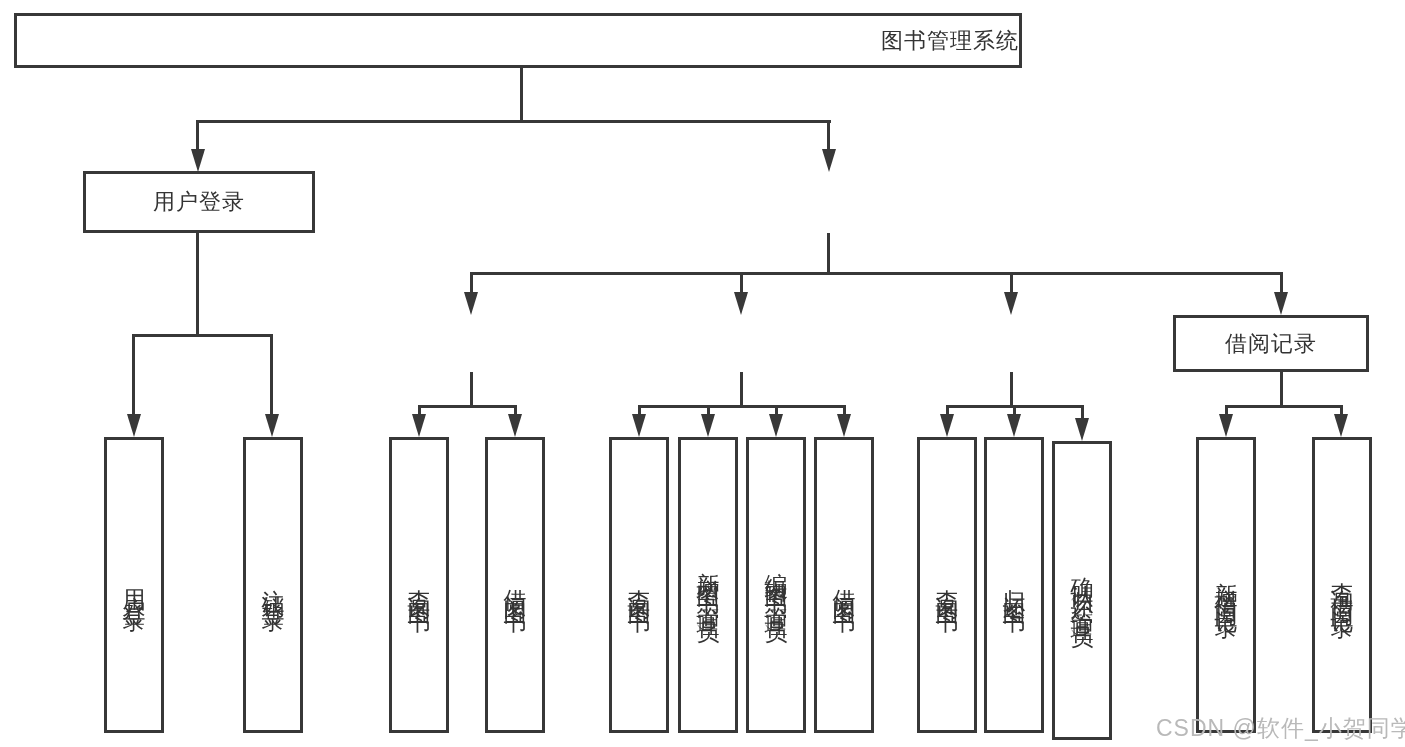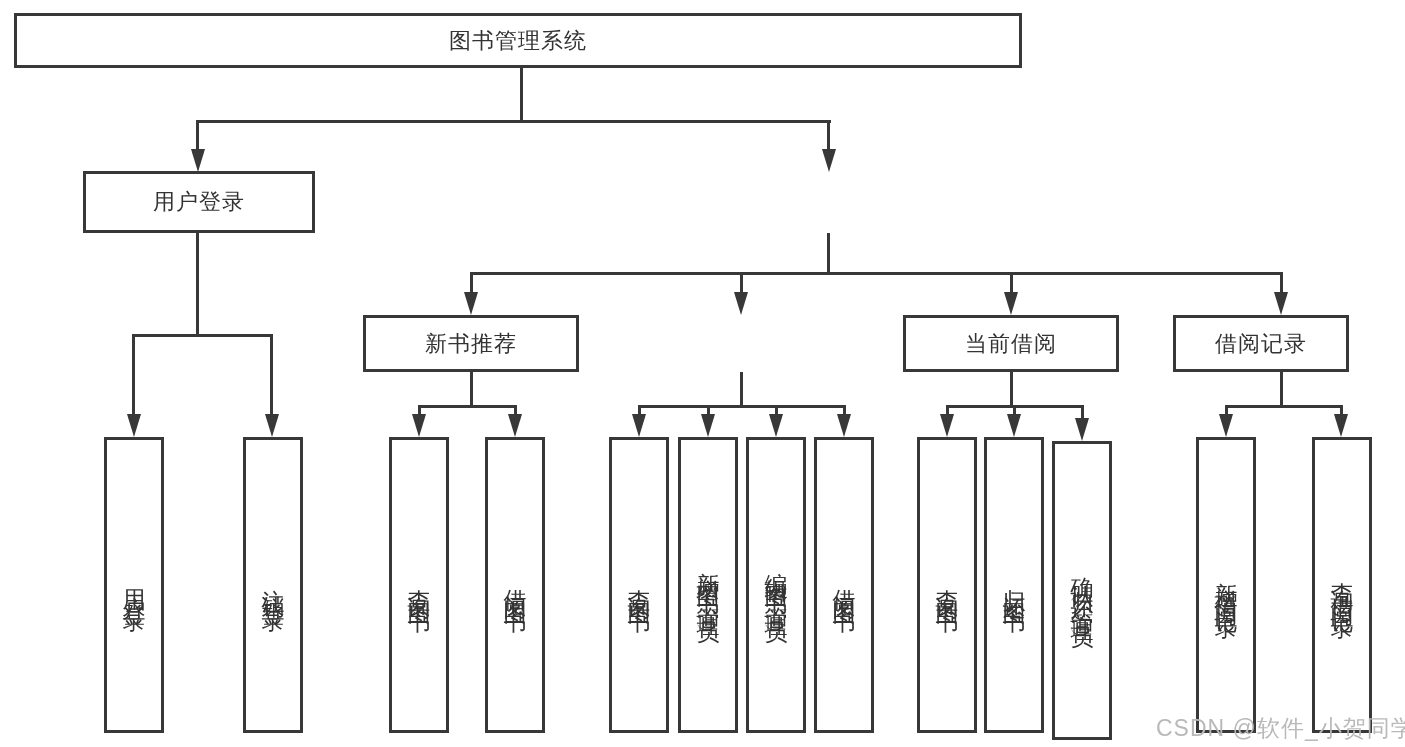--- a/index.html
+++ b/index.html
@@ -36,21 +36,21 @@
   .watermark{
     position:absolute;left:1156px;top:713px;z-index:10;
     font-size:23px;color:var(--wm);letter-spacing:1px;white-space:nowrap;
   }
 </style>
 </head>
 <body>
 
 <div class="canvas">
 
-  <div class="box hnode" style="left:14px;top:13px;width:1008px;height:55px;">
+  <div class="box hnode" style="left:14px;top:13px;width:1008px;height:55px;justify-content:flex-end;">
     <span>图书管理系统</span>
   </div>
 
   <div class="vline" style="left:520px;top:68px;height:52px;"></div>
   <div class="hline" style="left:196px;top:120px;width:635px;"></div>
   <div class="vline" style="left:196px;top:120px;height:32px;"></div>
   <div class="arrow" style="left:191px;top:149px;"></div>
   <div class="vline" style="left:827px;top:120px;height:32px;"></div>
   <div class="arrow" style="left:822px;top:149px;"></div>
 
@@ -69,27 +69,21 @@
   <div class="hline" style="left:470px;top:272px;width:813px;"></div>
   <div class="vline" style="left:470px;top:272px;height:24px;"></div>
   <div class="arrow" style="left:464px;top:292px;"></div>
   <div class="vline" style="left:740px;top:272px;height:24px;"></div>
   <div class="arrow" style="left:734px;top:292px;"></div>
   <div class="vline" style="left:1010px;top:272px;height:24px;"></div>
   <div class="arrow" style="left:1004px;top:292px;"></div>
   <div class="vline" style="left:1280px;top:272px;height:24px;"></div>
   <div class="arrow" style="left:1274px;top:292px;"></div>
 
-  <div class="box hnode" style="left:363px;top:315px;width:216px;height:57px;">
-    <span>新书推荐</span>
-  </div>
-  <div class="box hnode" style="left:903px;top:315px;width:216px;height:57px;">
-    <span>当前借阅</span>
-  </div>
-  <div class="box hnode" style="left:1173px;top:315px;width:176px;height:57px;">
+  <div class="box hnode" style="left:1173px;top:315px;width:196px;height:57px;">
     <span>借阅记录</span>
   </div>
 
   <div class="vline" style="left:470px;top:372px;height:36px;"></div>
   <div class="hline" style="left:418px;top:405px;width:99px;"></div>
   <div class="vline" style="left:418px;top:405px;height:12px;"></div>
   <div class="arrow" style="left:412px;top:414px;"></div>
   <div class="vline" style="left:514px;top:405px;height:12px;"></div>
   <div class="arrow" style="left:508px;top:414px;"></div>
 

